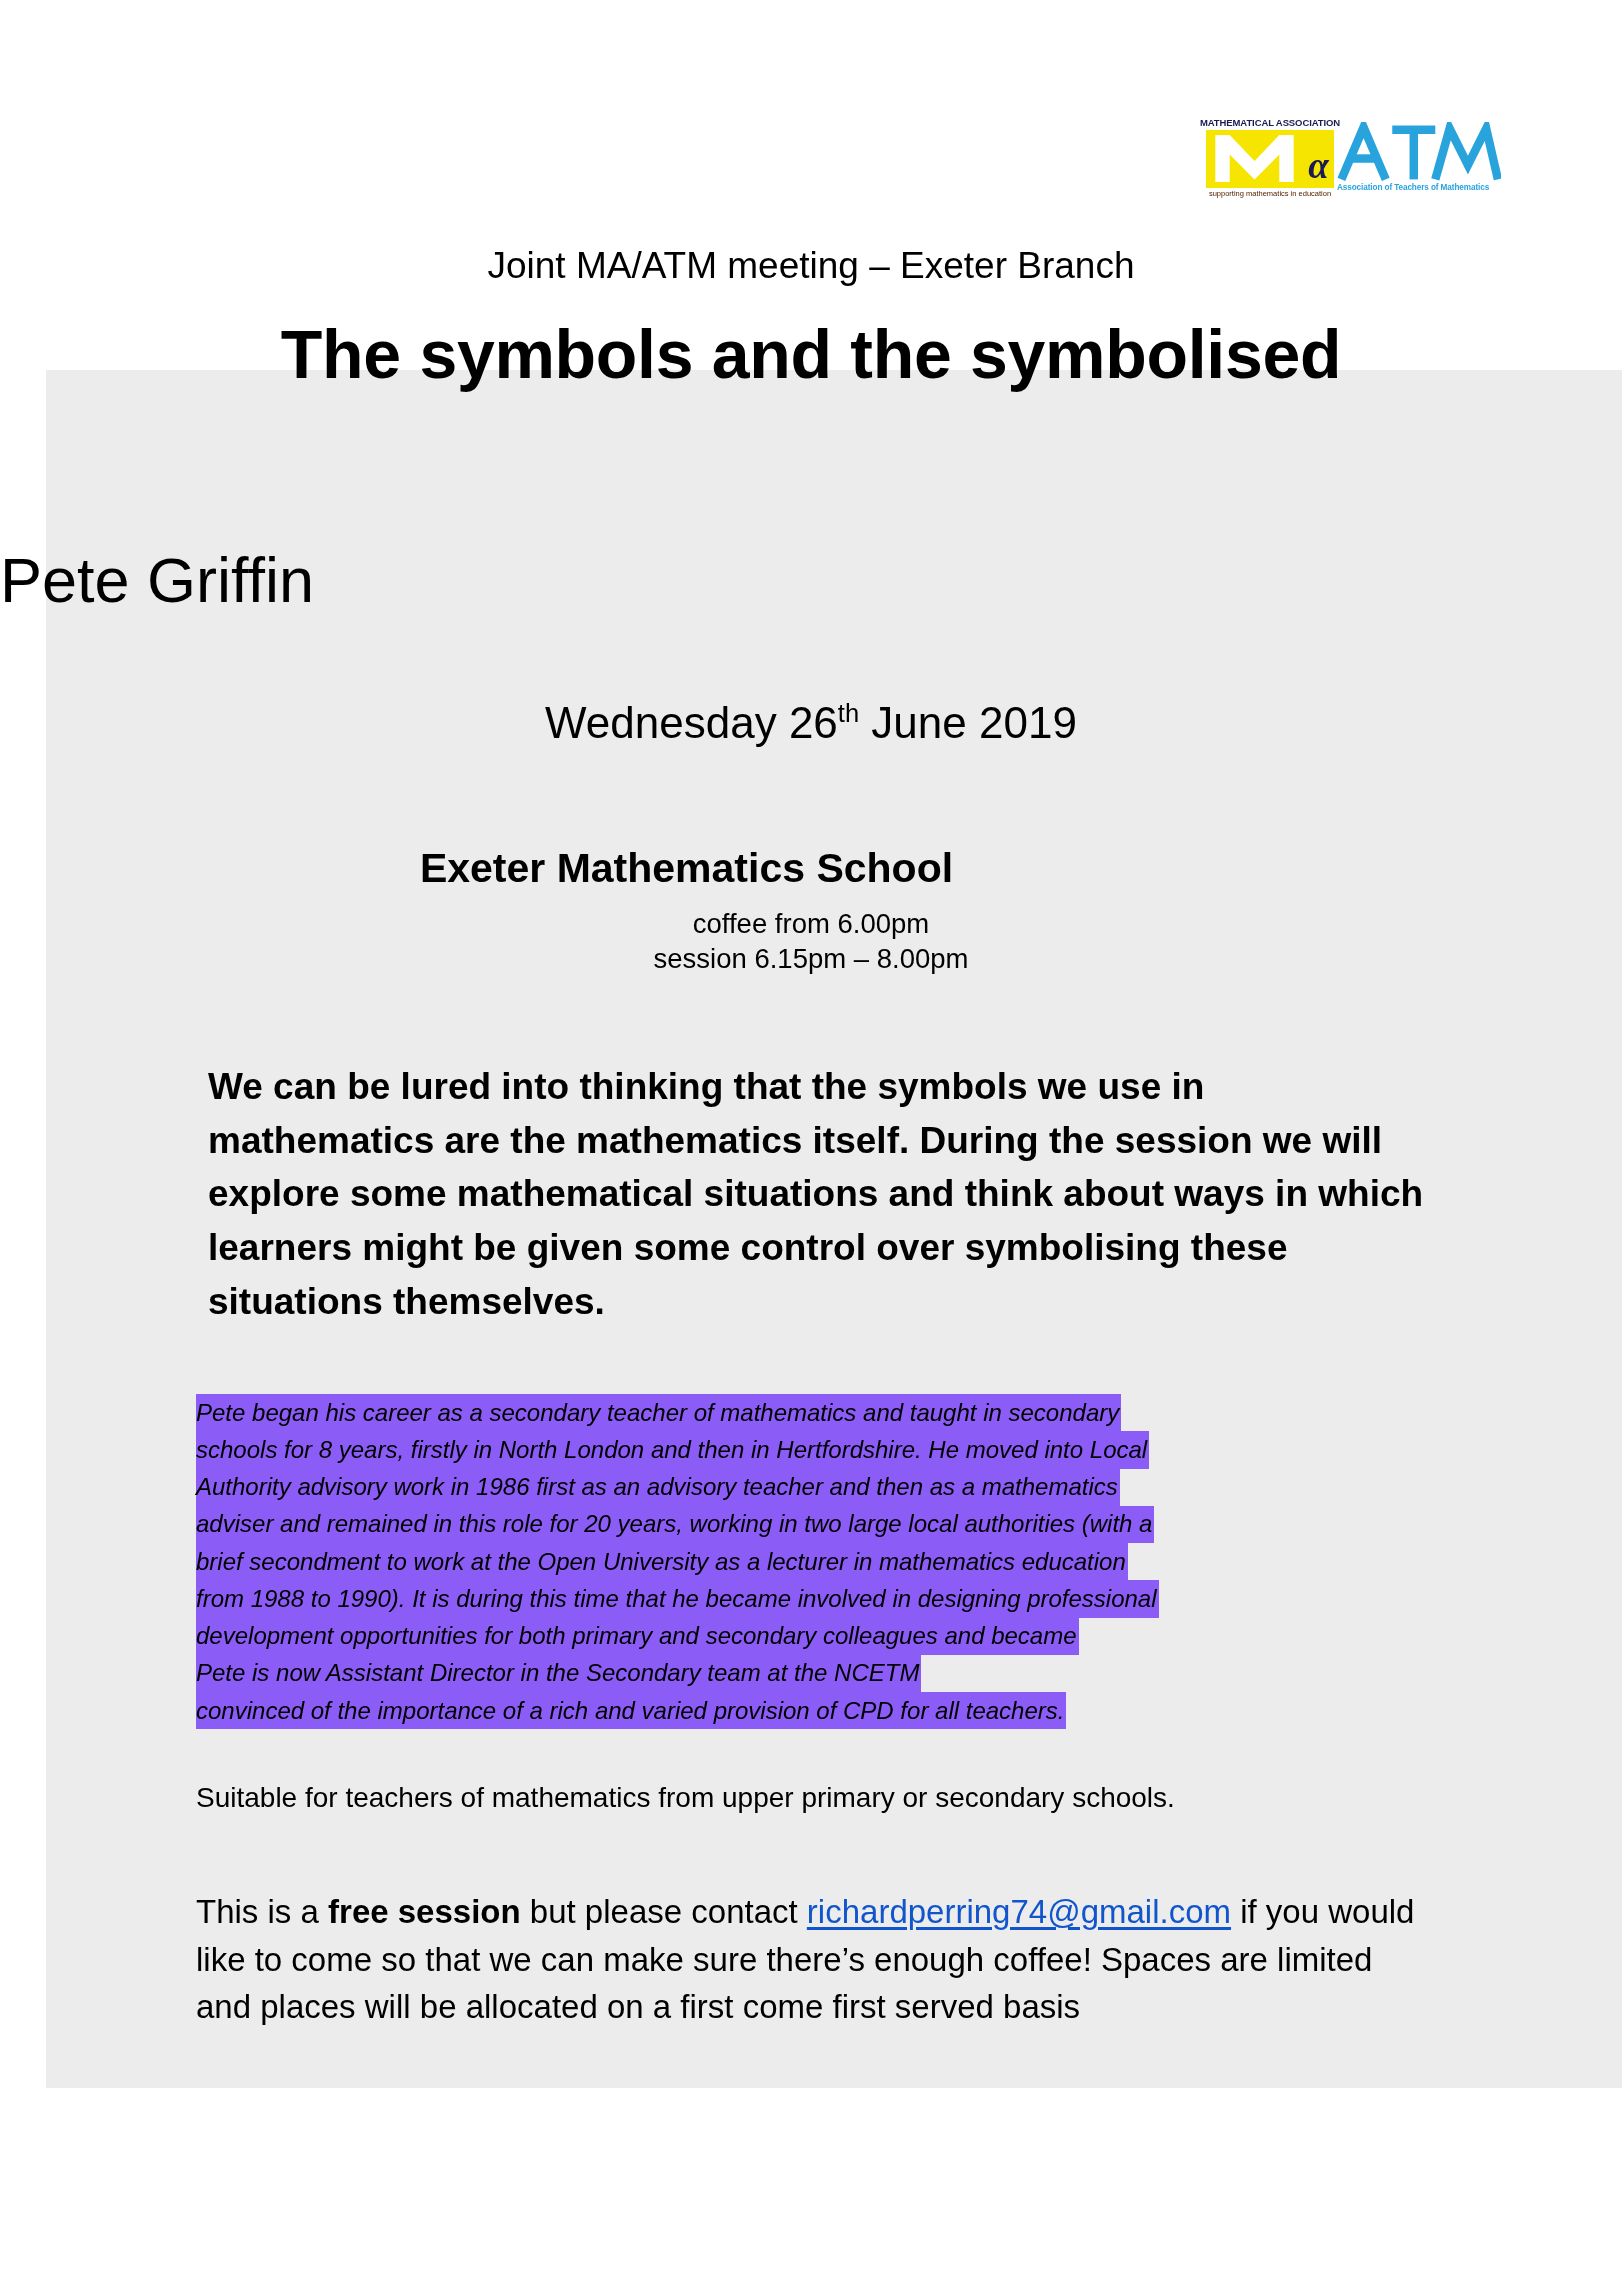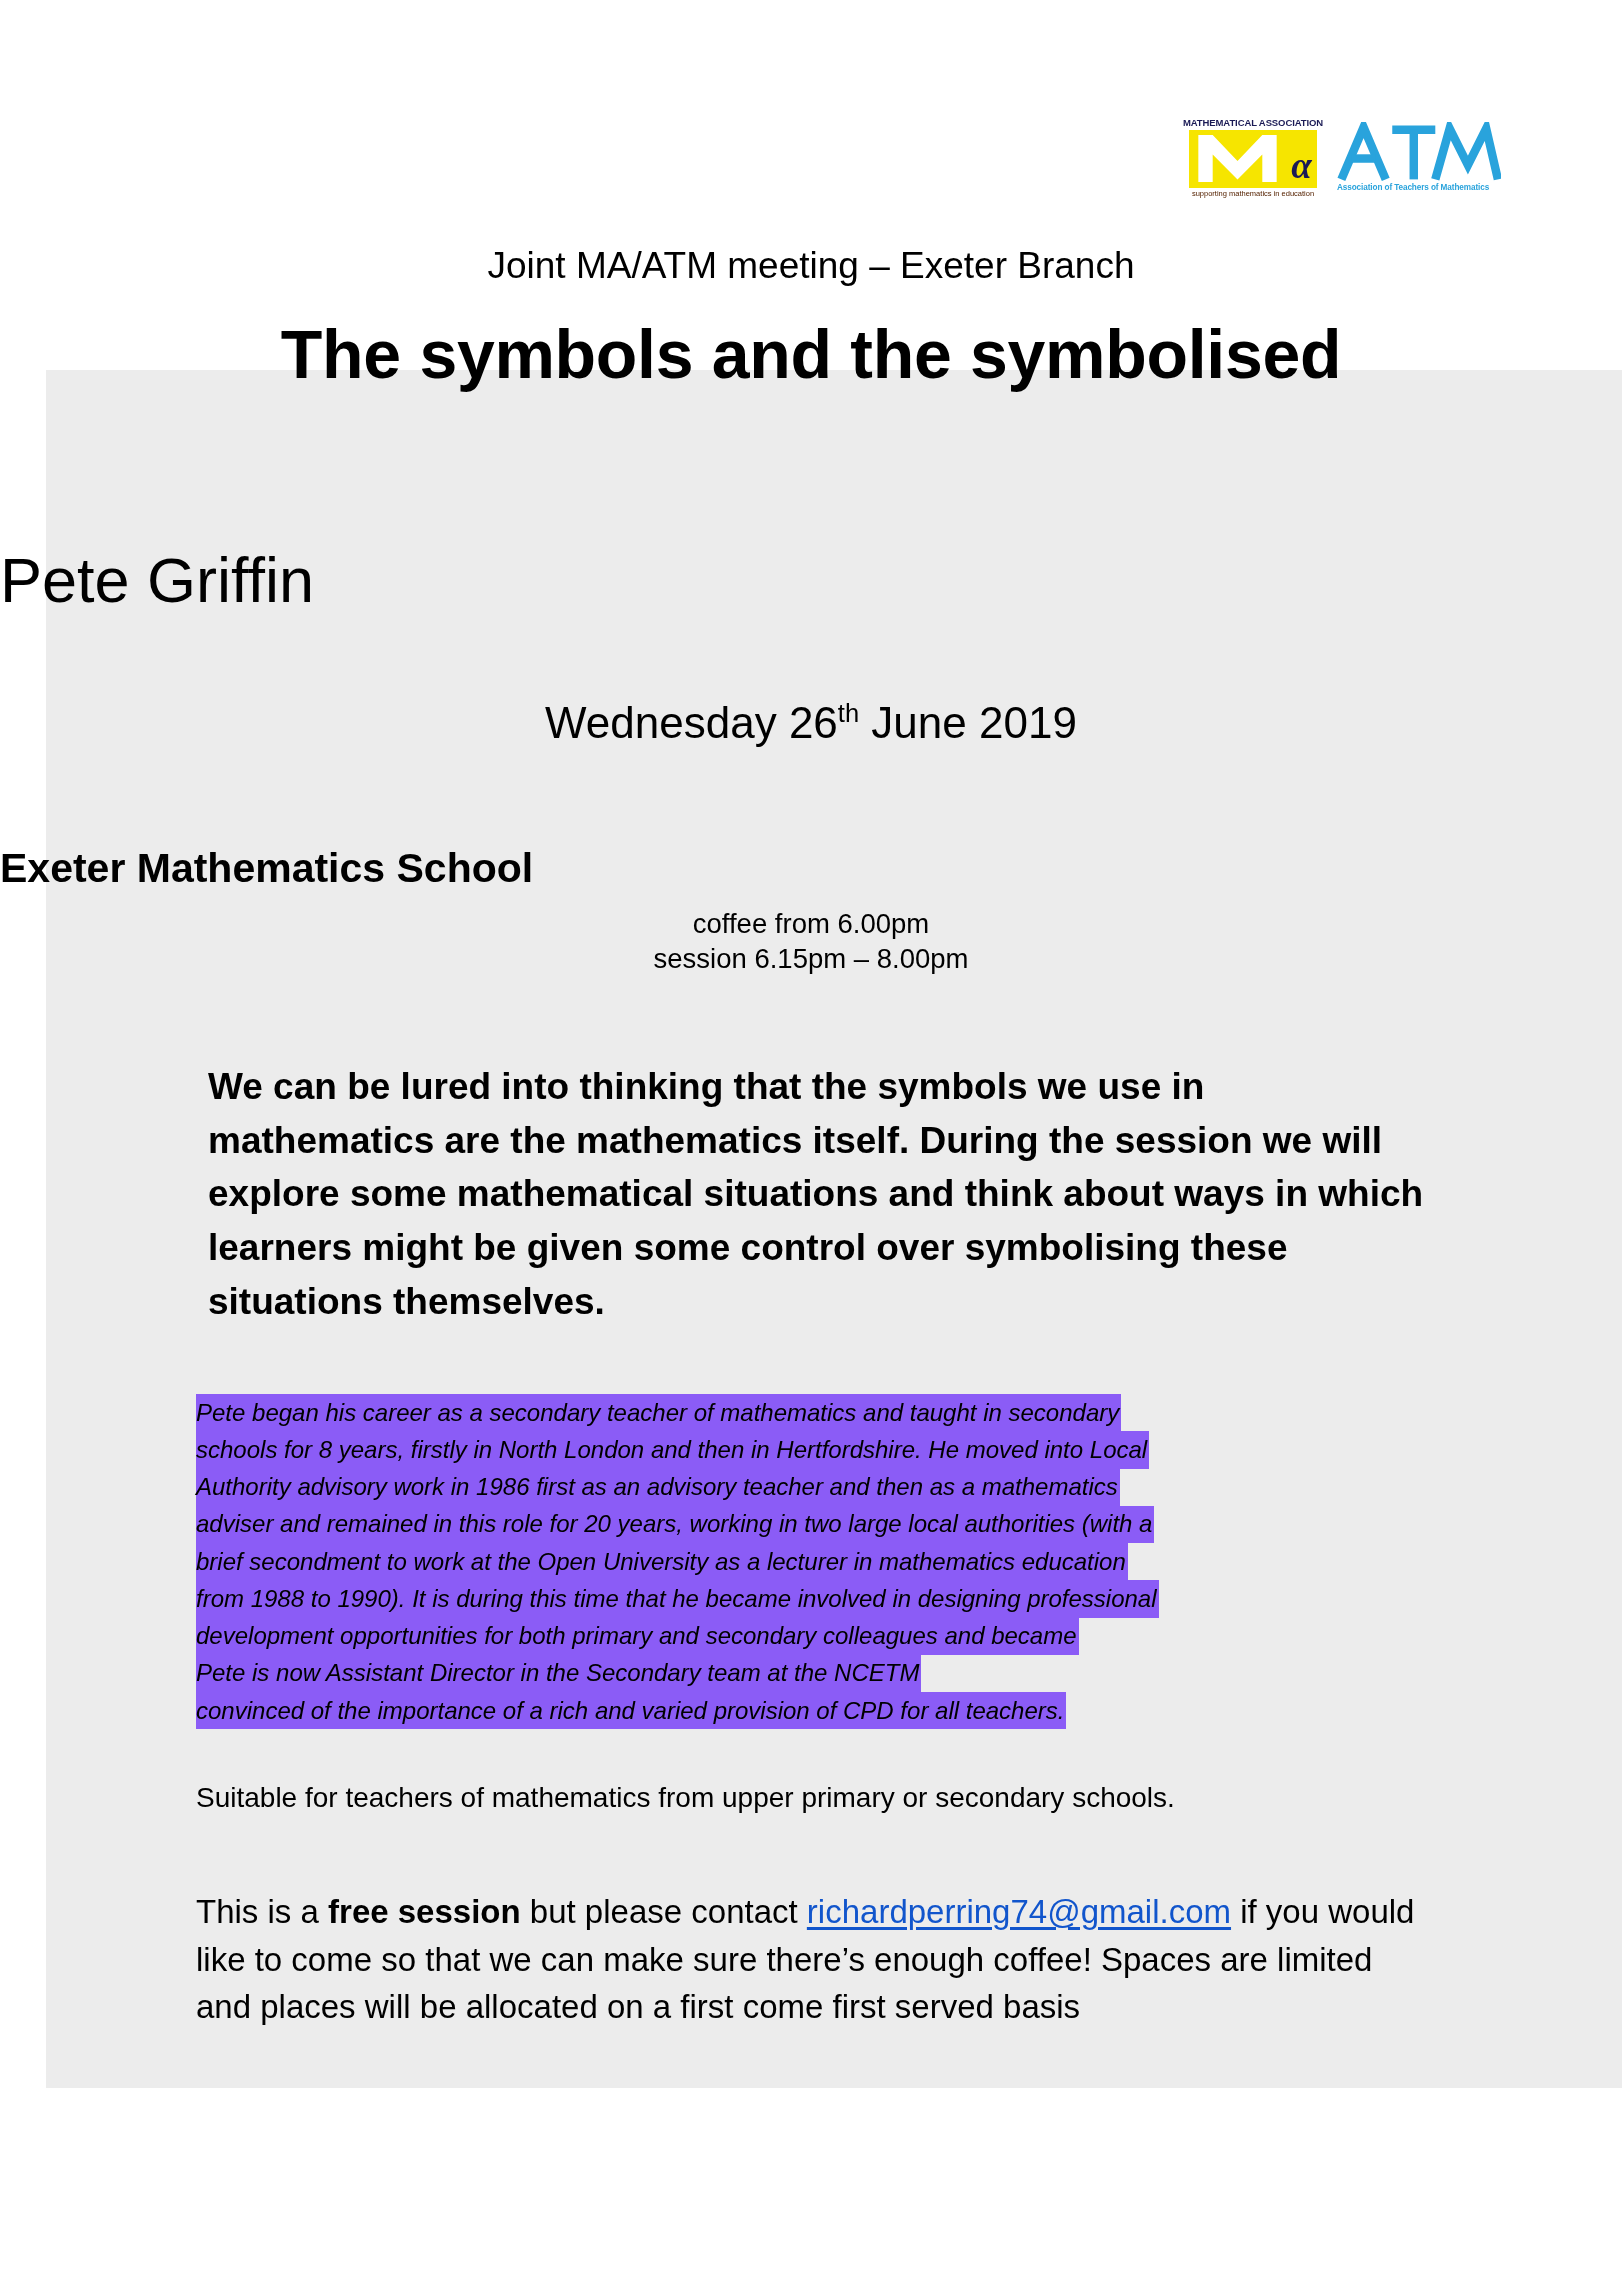--- a/index.html
+++ b/index.html
@@ -27,21 +27,21 @@
     z-index: 0;
   }
 
   
   .logo-row {
     position: absolute;
     top: 118px;
     right: 121px;
     display: flex;
     align-items: flex-start;
-    gap: 17px;
+    gap: 0;
     z-index: 5;
   }
 
   
   .ma-logo {
     width: 134px;
     display: flex;
     flex-direction: column;
     align-items: center;
   }
@@ -164,20 +164,21 @@
     font-size: 0.58em;
     vertical-align: super;
     line-height: 0;
   }
 
   .venue {
     position: absolute;
     top: 844px;
     left: 0;
     width: 1373px;
+    text-align: center;
     font-size: 41px;
     font-weight: 700;
     line-height: 1.2;
   }
 
   .times {
     position: absolute;
     top: 906px;
     left: 0;
     width: 1622px;

